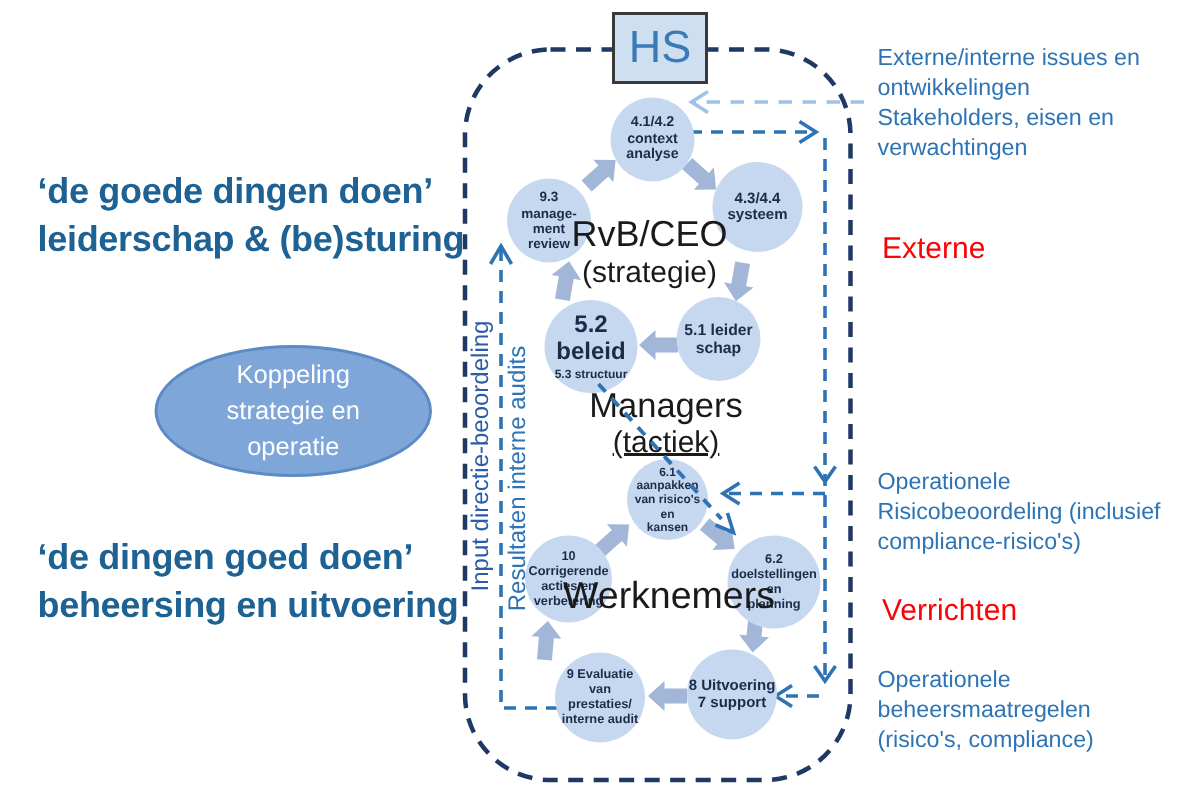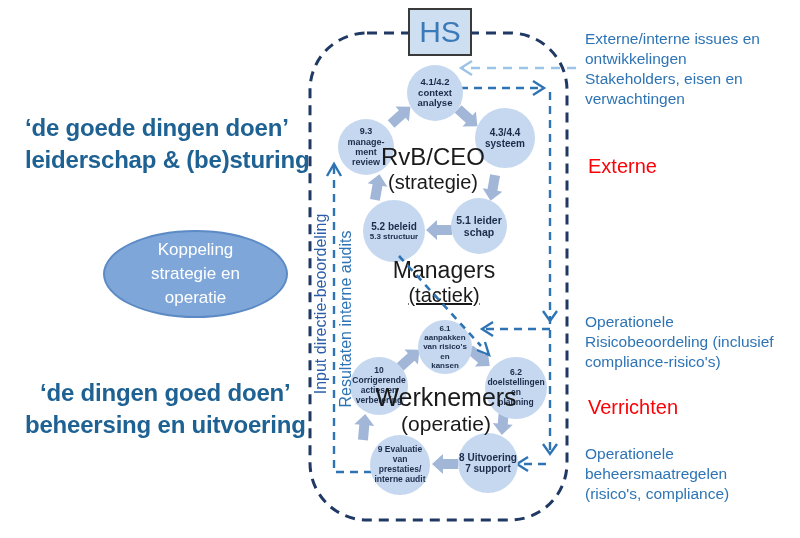--- a/index.html
+++ b/index.html
@@ -9,21 +9,21 @@
   }
   svg.layer { position:absolute; left:0; top:0; pointer-events:none; }
   #svg-under { z-index:0; }
   #svg-over  { z-index:3; }
   .pre { white-space:pre-line; }
 
   
   .heading { position:absolute; left:25px; color:var(--heading); font-weight:bold;
              font-size:24px; line-height:1.32; z-index:2; letter-spacing:-0.2px; }
   #h-top { top:112px; }
-  #h-bottom { top:377px;text-align:center; }
+  #h-bottom { top:356px; }
 
   
   #ellipse { position:absolute; left:103px; top:230px; width:181px; height:84px;
              border-radius:50%; background:var(--ellipse-fill);
              border:2px solid var(--ellipse-border); color:#ffffff; font-size:17px;
              line-height:1.42; display:flex; align-items:center; justify-content:center;
              text-align:center; z-index:2; }
 
   
   #hs-box { position:absolute; left:408px; top:8px; width:60px; height:44px;
@@ -34,26 +34,26 @@
   
   .circle { position:absolute; border-radius:50%; background:var(--circle);
             display:flex; flex-direction:column; align-items:center; justify-content:center;
             text-align:center; color:var(--circle-text); font-weight:bold;
             line-height:1.15; z-index:1; }
   #c41 { left:407px; top:65px;  width:56px; height:56px; font-size:9.5px; }
   #c43 { left:475px; top:108px; width:60px; height:60px; font-size:10px; }
   #c93 { left:338px; top:119px; width:56px; height:56px; font-size:9px; }
   #c52 { left:363px; top:200px; width:62px; height:62px; }
   #c51 { left:451px; top:198px; width:56px; height:56px; font-size:10.5px; }
-  #c61 { left:418px; top:306px; width:54px; height:54px; font-size:8px;margin-top:14px; }
+  #c61 { left:418px; top:306px; width:54px; height:54px; font-size:8px; }
   #c62 { left:485px; top:357px; width:62px; height:62px; font-size:8.5px; }
   #c10 { left:350px; top:357px; width:58px; height:58px; font-size:8.5px; }
   #c9  { left:370px; top:435px; width:60px; height:60px; font-size:8.5px; }
   #c8  { left:458px; top:433px; width:60px; height:60px; font-size:10px; }
-  .ct-big   { font-size:10px; }
+  .ct-big   { font-size:16px; }
   .ct-small { font-size:8px; }
 
   
   .center-label { position:absolute; text-align:center; color:var(--center-text); z-index:2; }
   .cl-title { display:block; }
   .cl-sub   { display:block;text-align:center; }
   #lbl-rvb  { left:353px; top:143px; width:160px; }
   #lbl-rvb .cl-title { font-size:24px; }
   #lbl-rvb .cl-sub   { font-size:20px; }
   #lbl-man  { left:364px; top:257px; width:160px; }
@@ -219,21 +219,20 @@
   <div id="lbl-rvb" class="center-label">
     <span class="cl-title">RvB/CEO</span>
     <span class="cl-sub">(strategie)</span>
     </div>
   <div id="lbl-man" class="center-label">
     <span class="cl-title">Managers</span>
     <span class="cl-sub">(tactiek)</span>
     </div>
   <div id="lbl-werk" class="center-label">
     <span class="cl-title">Werknemers</span>
-    <span class="cl-sub">(operatie)</span>
     </div>
 
   <div id="lbl-input" class="vlabel">Input directie-beoordeling</div>
   <div id="lbl-result" class="vlabel">Resultaten interne audits</div>
 
   <div id="rt-issues" class="right-text pre">Externe/interne issues en
 ontwikkelingen
 Stakeholders, eisen en
 verwachtingen</div>
   <div id="rl-richten" class="red-label">Externe</div>

